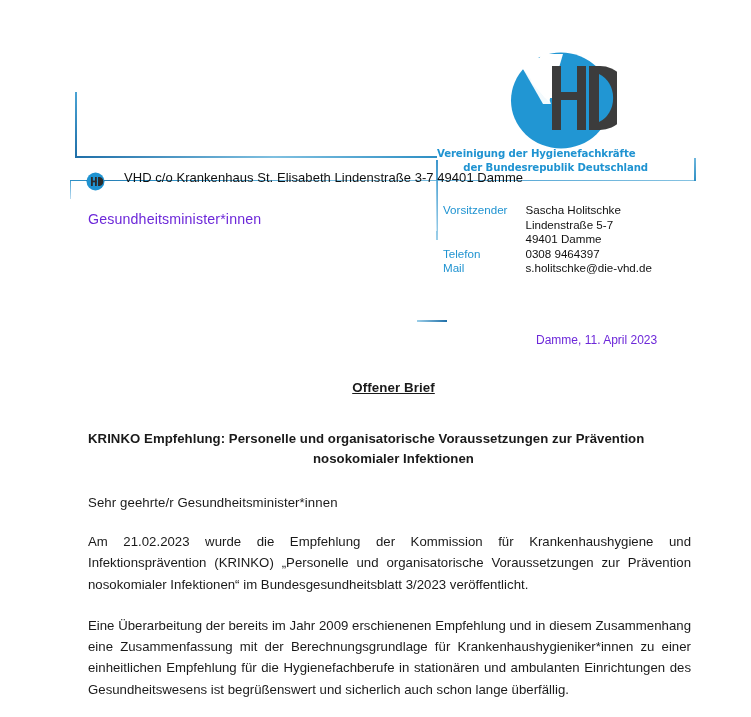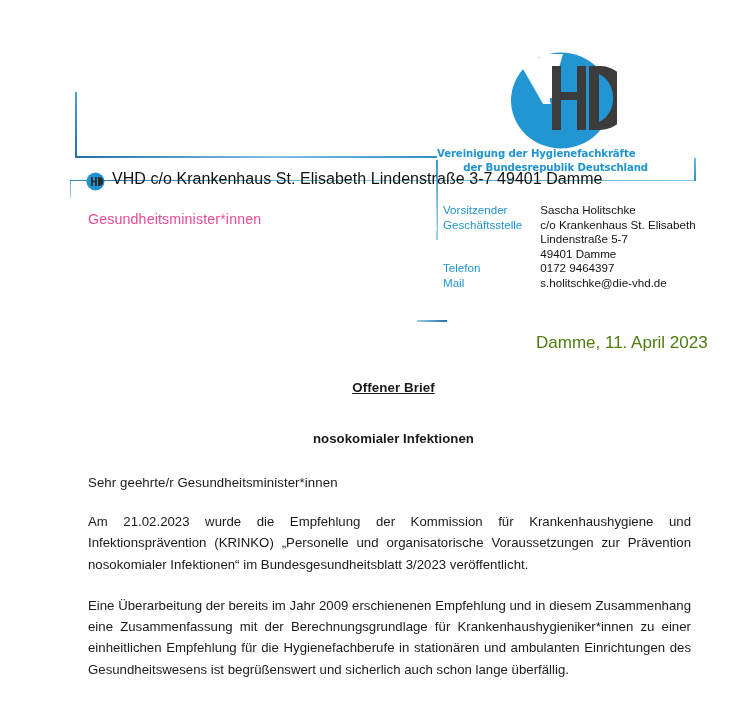--- a/index.html
+++ b/index.html
@@ -101,35 +101,35 @@
   
   #sender-mark {
     position: absolute;
     left: 86px;
     top: 172px;
     width: 19px;
     height: 19px;
   }
   #sender-line {
     position: absolute;
-    left: 112px;
+    left: 124px;
     top: 170px;
-    font-size: 16px;
+    font-size: 13px;
     letter-spacing: 0.05px;
     color: #111111;
     white-space: nowrap;
   }
 
   
   #addressee {
     position: absolute;
     left: 88px;
     top: 211px;
     font-size: 14.2px;
-    color: #ec4899;
+    color: #6d28d9;
     letter-spacing: 0.15px;
   }
 
   
   #contact {
     position: absolute;
     left: 443px;
     top: 203px;
     font-size: 11.6px;
     line-height: 14.6px;
@@ -144,22 +144,22 @@
   #contact td.value {
     color: #111111;
     white-space: nowrap;
   }
 
   
   #date-line {
     position: absolute;
     left: 536px;
     top: 333px;
-    font-size: 17px;
-    color: #4d7c0f;
+    font-size: 12px;
+    color: #6d28d9;
   }
 
   
   #letter {
     position: absolute;
     left: 88px;
     top: 380px;
     width: 611px;
   }
   #subject-open {
@@ -243,48 +243,45 @@
   <div id="addressee">Gesundheitsminister*innen</div>
 
   <div id="contact">
     <table>
       <tbody>
         <tr>
           <td class="label">Vorsitzender</td>
           <td class="value">Sascha Holitschke</td>
         </tr>
         <tr>
-          <td class="label">Geschäftsstelle</td>
-          <td class="value">c/o Krankenhaus St. Elisabeth</td>
-        </tr>
-        <tr>
           <td class="label"></td>
           <td class="value">Lindenstraße 5-7</td>
         </tr>
         <tr>
           <td class="label"></td>
           <td class="value">49401 Damme</td>
         </tr>
         <tr>
           <td class="label">Telefon</td>
-          <td class="value">0172 9464397</td>
+          <td class="value">0308 9464397</td>
         </tr>
         <tr>
           <td class="label">Mail</td>
           <td class="value">s.holitschke@die-vhd.de</td>
         </tr>
       </tbody>
     </table>
   </div>
 
   <div id="date-line">Damme, 11. April 2023</div>
 
   <div id="letter">
     <div id="subject-open">Offener Brief</div>
     <div id="subject-title">
+      <span class="t1">KRINKO Empfehlung: Personelle und organisatorische Voraussetzungen zur Prävention</span>
       <span class="t2">nosokomialer Infektionen</span>
     </div>
     <p class="salutation">Sehr geehrte/r Gesundheitsminister*innen</p>
     <p class="body-para">Am 21.02.2023 wurde die Empfehlung der Kommission für Krankenhaushygiene und Infektionsprävention (KRINKO) „Personelle und organisatorische Voraussetzungen zur Prävention nosokomialer Infektionen“ im Bundesgesundheitsblatt 3/2023 veröffentlicht.</p>
     <p class="body-para">Eine Überarbeitung der bereits im Jahr 2009 erschienenen Empfehlung und in diesem Zusammenhang eine Zusammenfassung mit der Berechnungsgrundlage für Krankenhaushygieniker*innen zu einer einheitlichen Empfehlung für die Hygienefachberufe in stationären und ambulanten Einrichtungen des Gesundheitswesens ist begrüßenswert und sicherlich auch schon lange überfällig.</p>
 
   </div>
 
 </div>
 

